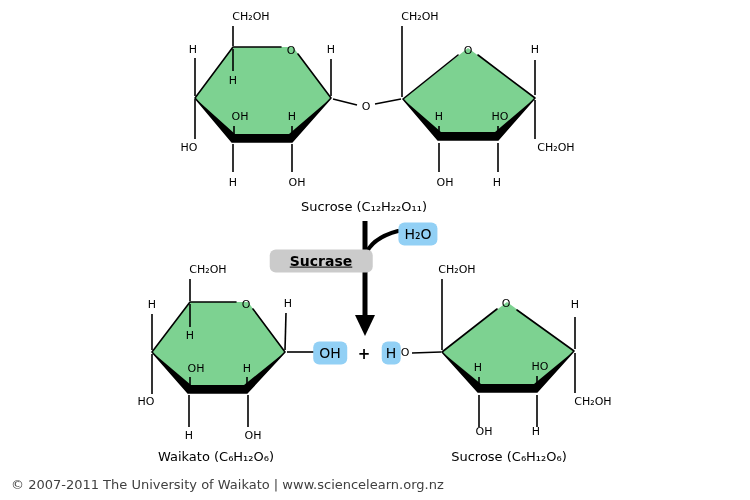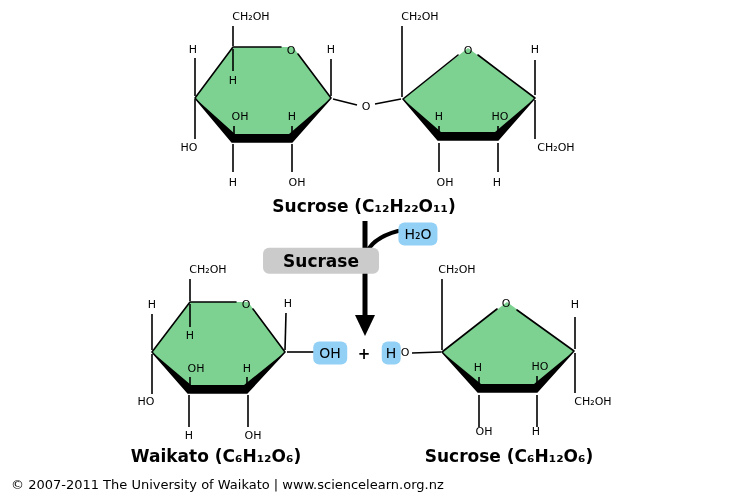--- a/index.html
+++ b/index.html
@@ -20,37 +20,37 @@
   .bond{stroke:var(--bond-black);stroke-width:1.6;}
   .arrow-shaft{stroke:var(--bond-black);stroke-width:5;}
   .arrow-head{fill:var(--bond-black);}
   .water-curve{fill:none;stroke:var(--bond-black);stroke-width:4;stroke-linecap:round;}
   .lbl{
     position:absolute;transform:translate(-50%,-50%);
     font-size:11px;line-height:1.1;white-space:nowrap;
   }
   .name{
     position:absolute;transform:translate(-50%,-50%);
-    font-size:17px;font-weight:bold;white-space:nowrap;
+    font-size:13px;font-weight:normal;white-space:nowrap;
   }
   .pill{
     position:absolute;transform:translate(-50%,-50%);
     border-radius:6px;font-size:14px;line-height:1.2;
     padding:3px 6px;white-space:nowrap;
   }
   .pill.blue{background:var(--highlight-blue);text-align:right;}
-  .pill.gray{background:var(--enzyme-gray);font-weight:bold;font-size:17px;padding:3px 20px;}
+  .pill.gray{background:var(--enzyme-gray);font-weight:bold;font-size:14px;padding:3px 20px;text-decoration:underline;}
   .pill.tight{padding:3px 4px;}
   .plus{
     position:absolute;transform:translate(-50%,-50%);
     font-size:15px;font-weight:bold;
   }
   .footer{
     position:absolute;left:11px;top:477px;
-    font-size:13px;color:#000000;white-space:nowrap;
+    font-size:13px;color:#404040;white-space:nowrap;
   }
 </style>
 </head>
 <body>
 
 <div class="stage">
 
   <svg width="750" height="500" viewBox="0 0 750 500">
 
     <g>

